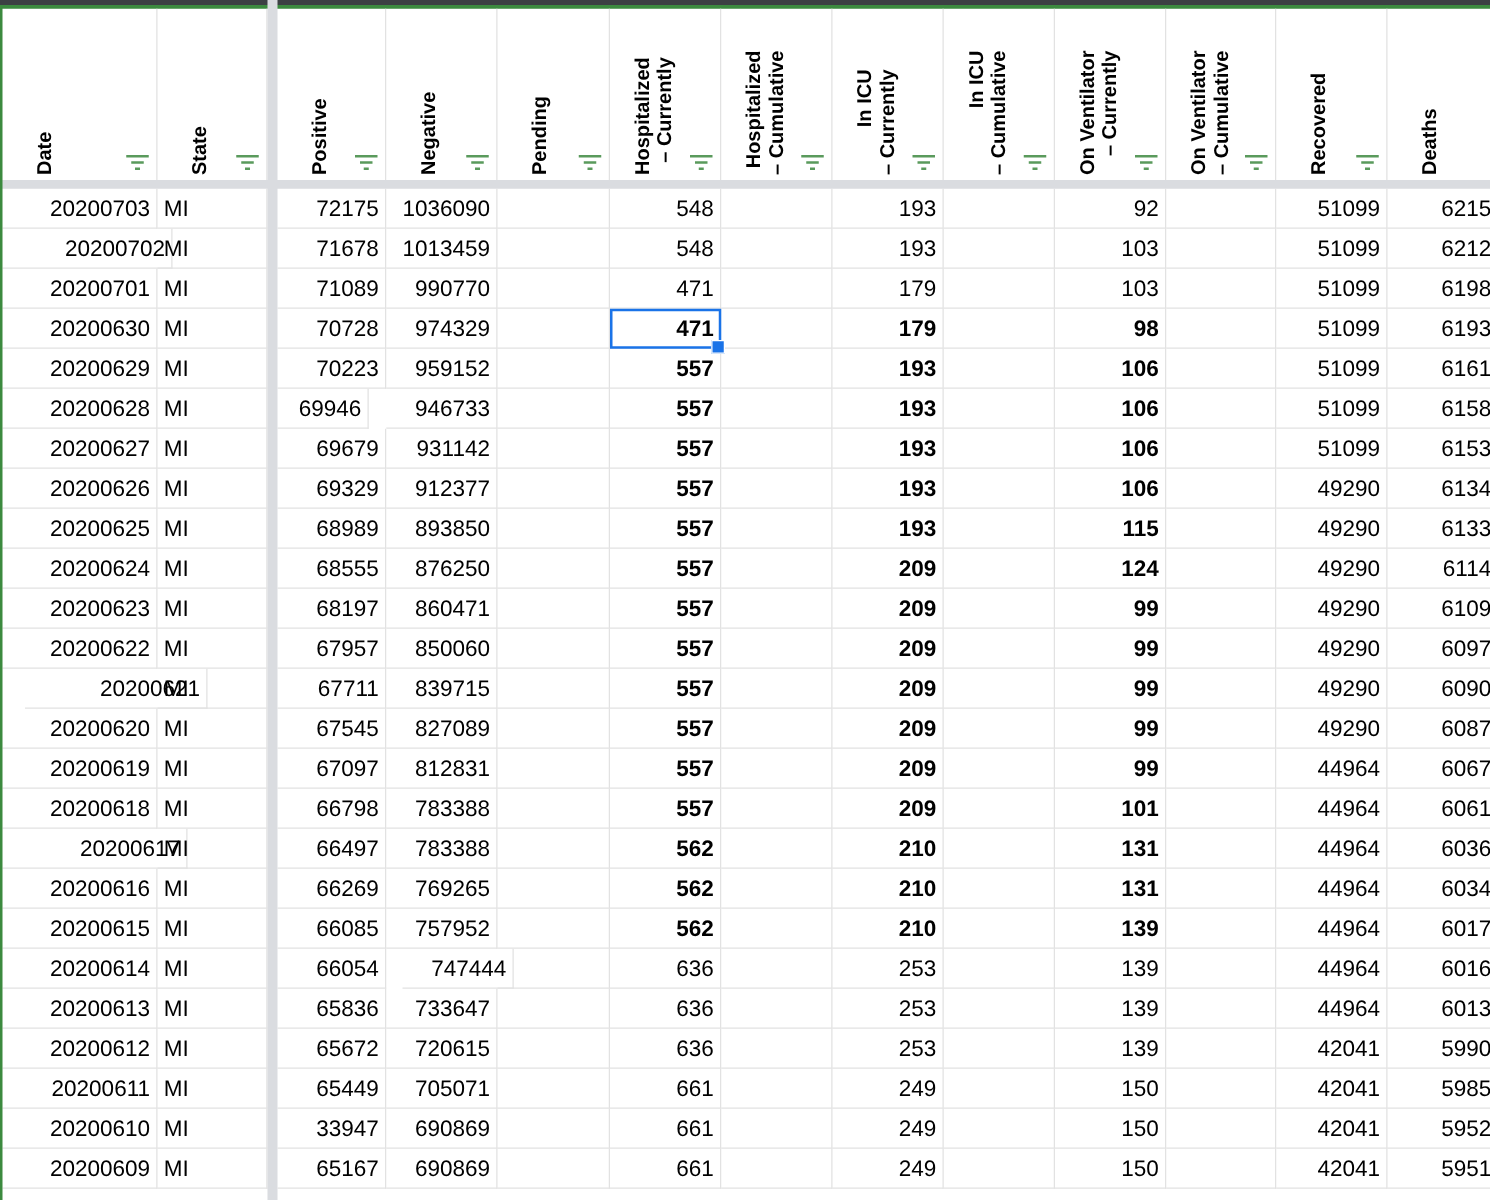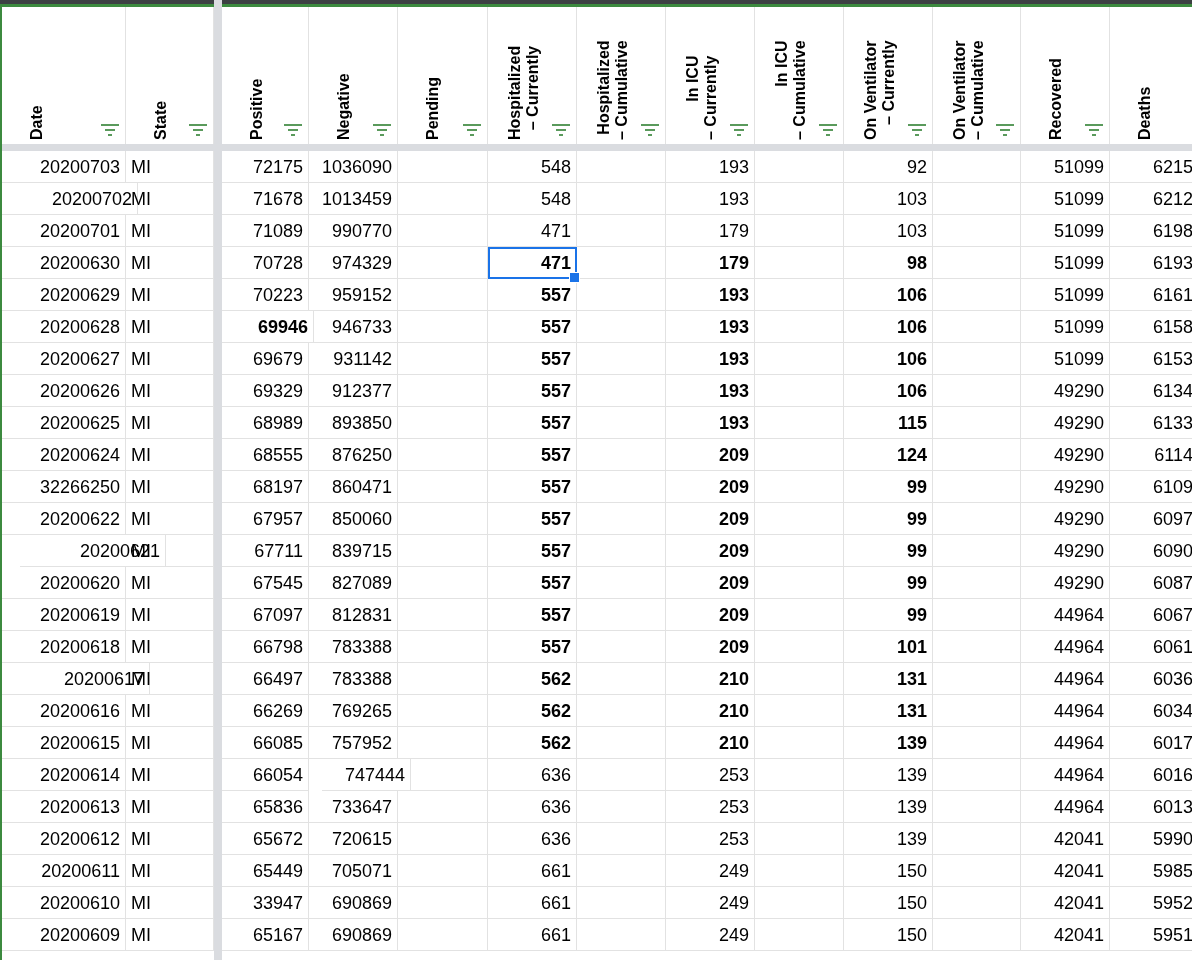--- a/index.html
+++ b/index.html
@@ -214,21 +214,21 @@
       <div class="cell num bold" style="left: 666px; width: 89px;">193</div>
       <div class="cell num" style="left: 755px; width: 89px;"></div>
       <div class="cell num bold" style="left: 844px; width: 89px;">106</div>
       <div class="cell num" style="left: 933px; width: 88px;"></div>
       <div class="cell num" style="left: 1021px; width: 89px;">51099</div>
       <div class="cell num" style="left: 1110px; width: 89px;">6161</div>
     </div>
     <div class="row" style="top: 160px;">
       <div class="cell num" style="left: 2px; width: 124px;">20200628</div>
       <div class="cell txt" style="left: 126px; width: 88px;">MI</div>
-      <div class="cell num" style="left: 222px; width: 92px; font-weight: bold;">69946</div>
+      <div class="cell num" style="left: 222px; width: 73px;">69946</div>
       <div class="cell num" style="left: 309px; width: 89px;">946733</div>
       <div class="cell num" style="left: 398px; width: 90px;"></div>
       <div class="cell num bold" style="left: 488px; width: 89px;">557</div>
       <div class="cell num" style="left: 577px; width: 89px;"></div>
       <div class="cell num bold" style="left: 666px; width: 89px;">193</div>
       <div class="cell num" style="left: 755px; width: 89px;"></div>
       <div class="cell num bold" style="left: 844px; width: 89px;">106</div>
       <div class="cell num" style="left: 933px; width: 88px;"></div>
       <div class="cell num" style="left: 1021px; width: 89px;">51099</div>
       <div class="cell num" style="left: 1110px; width: 89px;">6158</div>
@@ -287,21 +287,21 @@
       <div class="cell num bold" style="left: 488px; width: 89px;">557</div>
       <div class="cell num" style="left: 577px; width: 89px;"></div>
       <div class="cell num bold" style="left: 666px; width: 89px;">209</div>
       <div class="cell num" style="left: 755px; width: 89px;"></div>
       <div class="cell num bold" style="left: 844px; width: 89px;">124</div>
       <div class="cell num" style="left: 933px; width: 88px;"></div>
       <div class="cell num" style="left: 1021px; width: 89px;">49290</div>
       <div class="cell num" style="left: 1110px; width: 89px;">6114</div>
     </div>
     <div class="row" style="top: 320px;">
-      <div class="cell num" style="left: 2px; width: 124px;">32266250</div>
+      <div class="cell num" style="left: 2px; width: 124px;">20200623</div>
       <div class="cell txt" style="left: 126px; width: 88px;">MI</div>
       <div class="cell num" style="left: 222px; width: 87px;">68197</div>
       <div class="cell num" style="left: 309px; width: 89px;">860471</div>
       <div class="cell num" style="left: 398px; width: 90px;"></div>
       <div class="cell num bold" style="left: 488px; width: 89px;">557</div>
       <div class="cell num" style="left: 577px; width: 89px;"></div>
       <div class="cell num bold" style="left: 666px; width: 89px;">209</div>
       <div class="cell num" style="left: 755px; width: 89px;"></div>
       <div class="cell num bold" style="left: 844px; width: 89px;">99</div>
       <div class="cell num" style="left: 933px; width: 88px;"></div>

